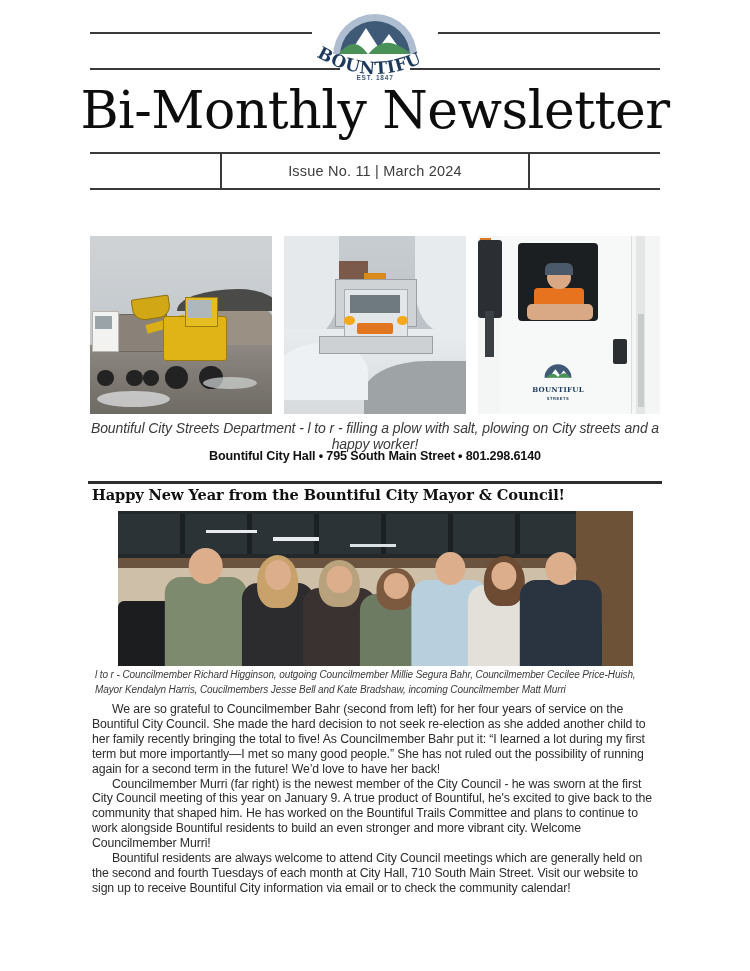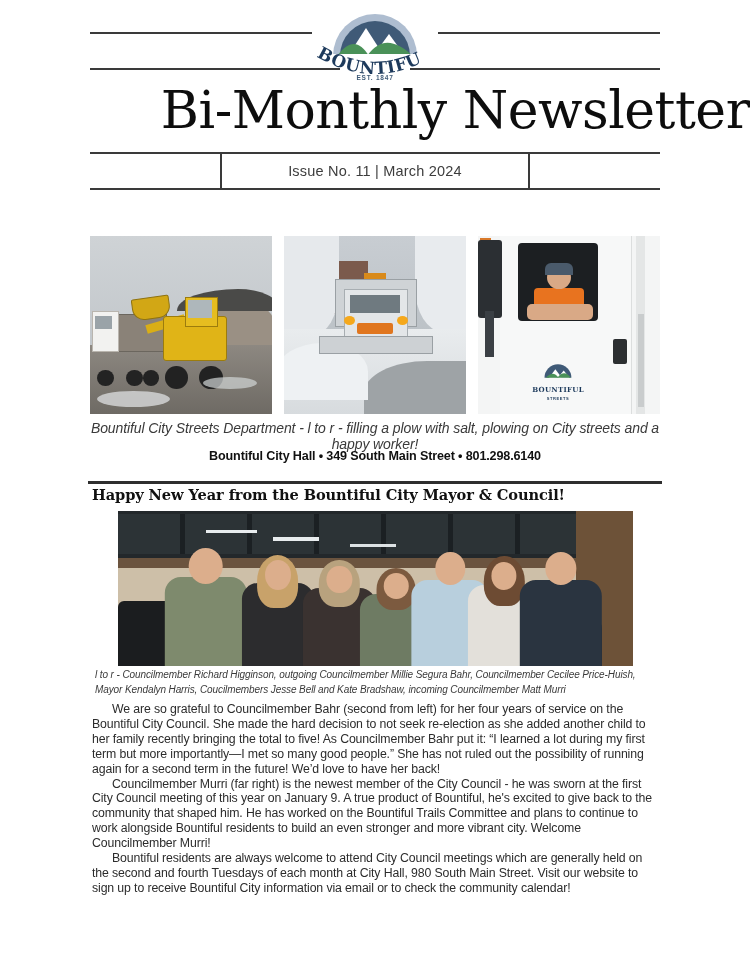--- a/index.html
+++ b/index.html
@@ -61,21 +61,20 @@
     margin-top: 2px;
   }
   .newsletter-title {
     font-family: "DejaVu Serif", "Liberation Serif", serif;
     font-size: 52px;
     line-height: 60px;
     letter-spacing: -0.5px;
     color: #0d0d0d;
     margin: 0;
     font-weight: 400;
-    text-align: right;
   }
 
   .issue-bar {
     position: relative;
     margin: 12px 90px 0 90px;
     height: 34px;
     border-top: 2px solid #3a3a3a;
     border-bottom: 2px solid #3a3a3a;
   }
   .issue-bar .vdiv {
@@ -387,21 +386,21 @@
         </svg>
         <div class="p3-logo-text">BOUNTIFUL</div>
         <div class="p3-logo-sub">STREETS</div>
       </div>
     </div>
   </div>
 
   <div class="strip-caption">Bountiful City Streets Department - l to r - filling a plow with salt, plowing on City streets and a happy worker!</div>
 
   <div class="contact">
-    <div>Bountiful City Hall • 349 South Main Street • 801.298.6140</div>
+    <div>Bountiful City Hall • 795 South Main Street • 801.298.6140</div>
   </div>
   <div class="contact-rule"></div>
 
   <div class="article-title">Happy New Year from the Bountiful City Mayor &amp; Council!</div>
 
   <div class="council-photo">
     <div class="cp-ceiling"></div>
     <div class="cp-glass"></div>
     <div class="cp-light1"></div>
     <div class="cp-light2"></div>
@@ -444,16 +443,16 @@
       <div class="p-body" style="top:27%;width:100%;height:73%;background:#2a3440;"></div>
       <div class="p-head" style="top:3%;width:38%;height:28%;"></div>
     </div>
   </div>
 
   <div class="council-caption">l to r - Councilmember Richard Higginson, outgoing Councilmember Millie Segura Bahr, Councilmember Cecilee Price-Huish, Mayor Kendalyn Harris, Coucilmembers Jesse Bell and Kate Bradshaw, incoming Councilmember Matt Murri</div>
 
   <div class="body-copy">
     <p>We are so grateful to Councilmember Bahr (second from left) for her four years of service on the Bountiful City Council.  She made the hard decision to not seek re-election as she added another child to her family recently bringing the total to five!  As Councilmember Bahr put it:  “I learned a lot during my first term but more importantly—I met so many good people.”   She has not ruled out the possibility of running again for a second term in the future!  We’d love to have her back!</p>
     <p>Councilmember Murri (far right) is the newest member of the City Council - he was sworn at the first City Council meeting of this year on January 9. A true product of Bountiful, he's excited to give back to the community that shaped him. He has worked on the Bountiful Trails Committee and plans to continue to work alongside Bountiful residents to build an even stronger and more vibrant city. Welcome Councilmember Murri!</p>
-    <p>Bountiful residents are always welcome to attend City Council meetings which are generally held on the second and fourth Tuesdays of each month at City Hall, 980 South Main Street.  Visit our website to sign up to receive Bountiful City information via email or to check the community calendar!</p>
+    <p>Bountiful residents are always welcome to attend City Council meetings which are generally held on the second and fourth Tuesdays of each month at City Hall, 710 South Main Street.  Visit our website to sign up to receive Bountiful City information via email or to check the community calendar!</p>
   </div>
 
 </div>
 
 </body></html>

